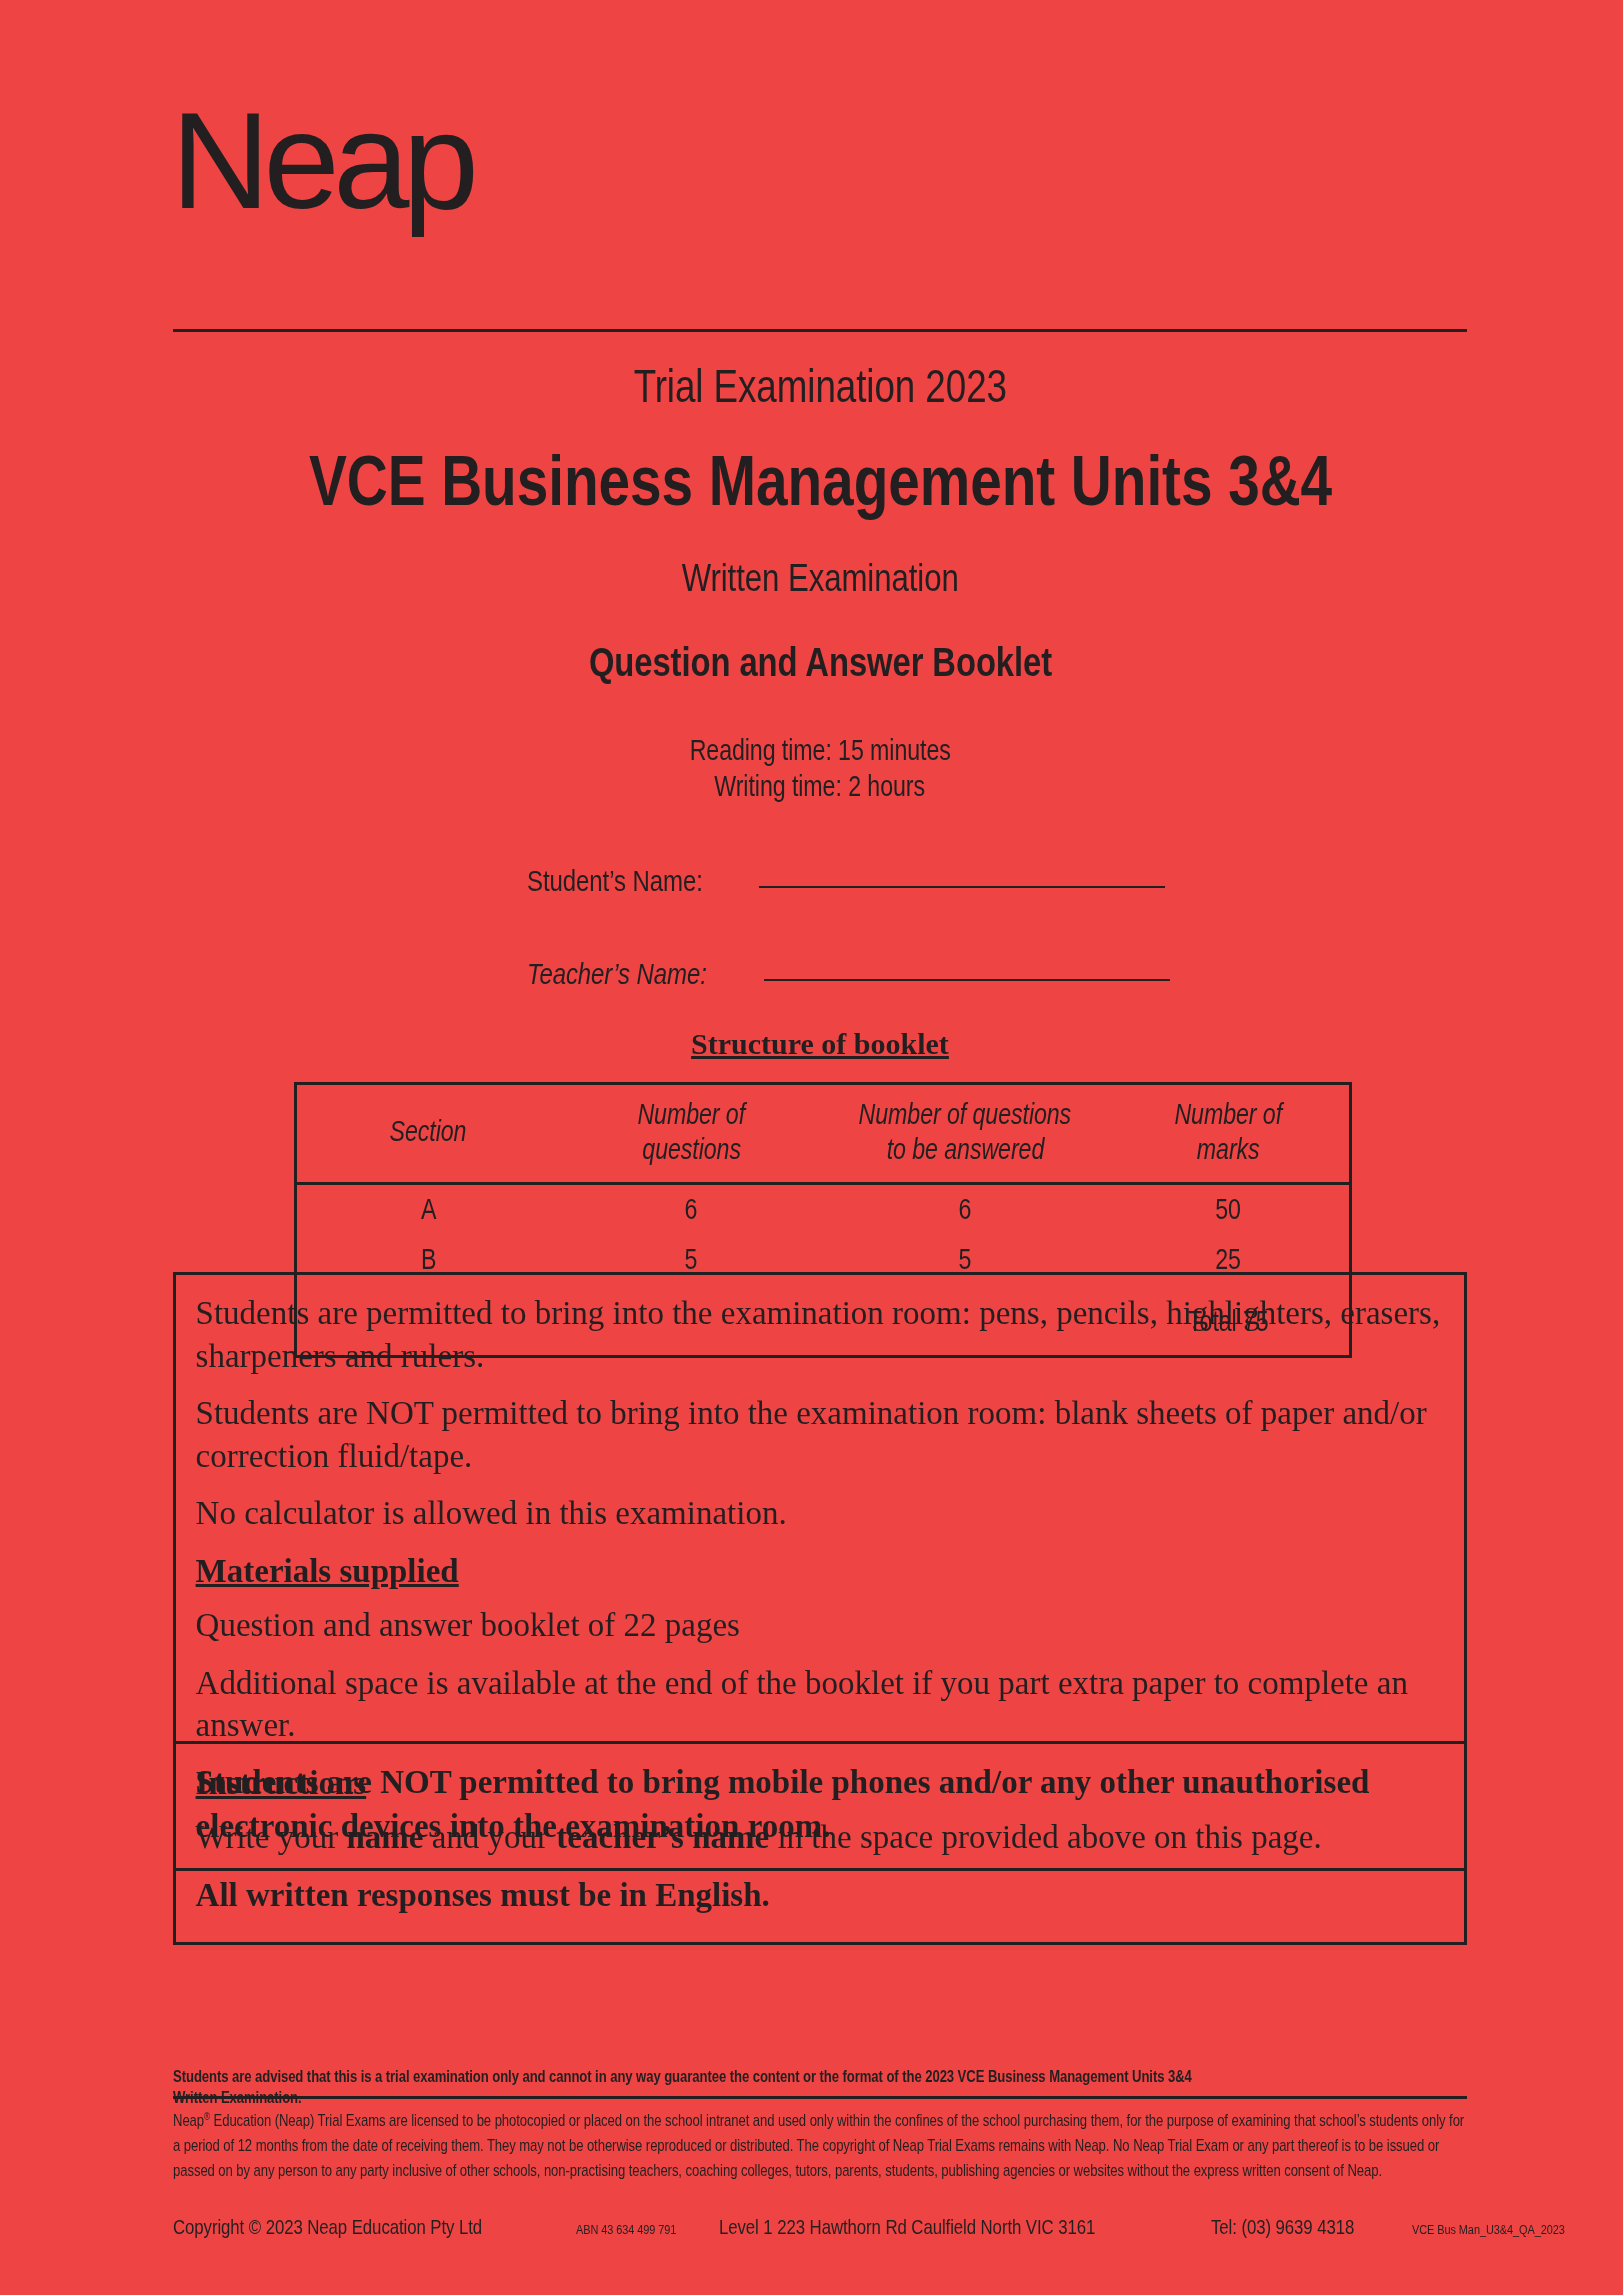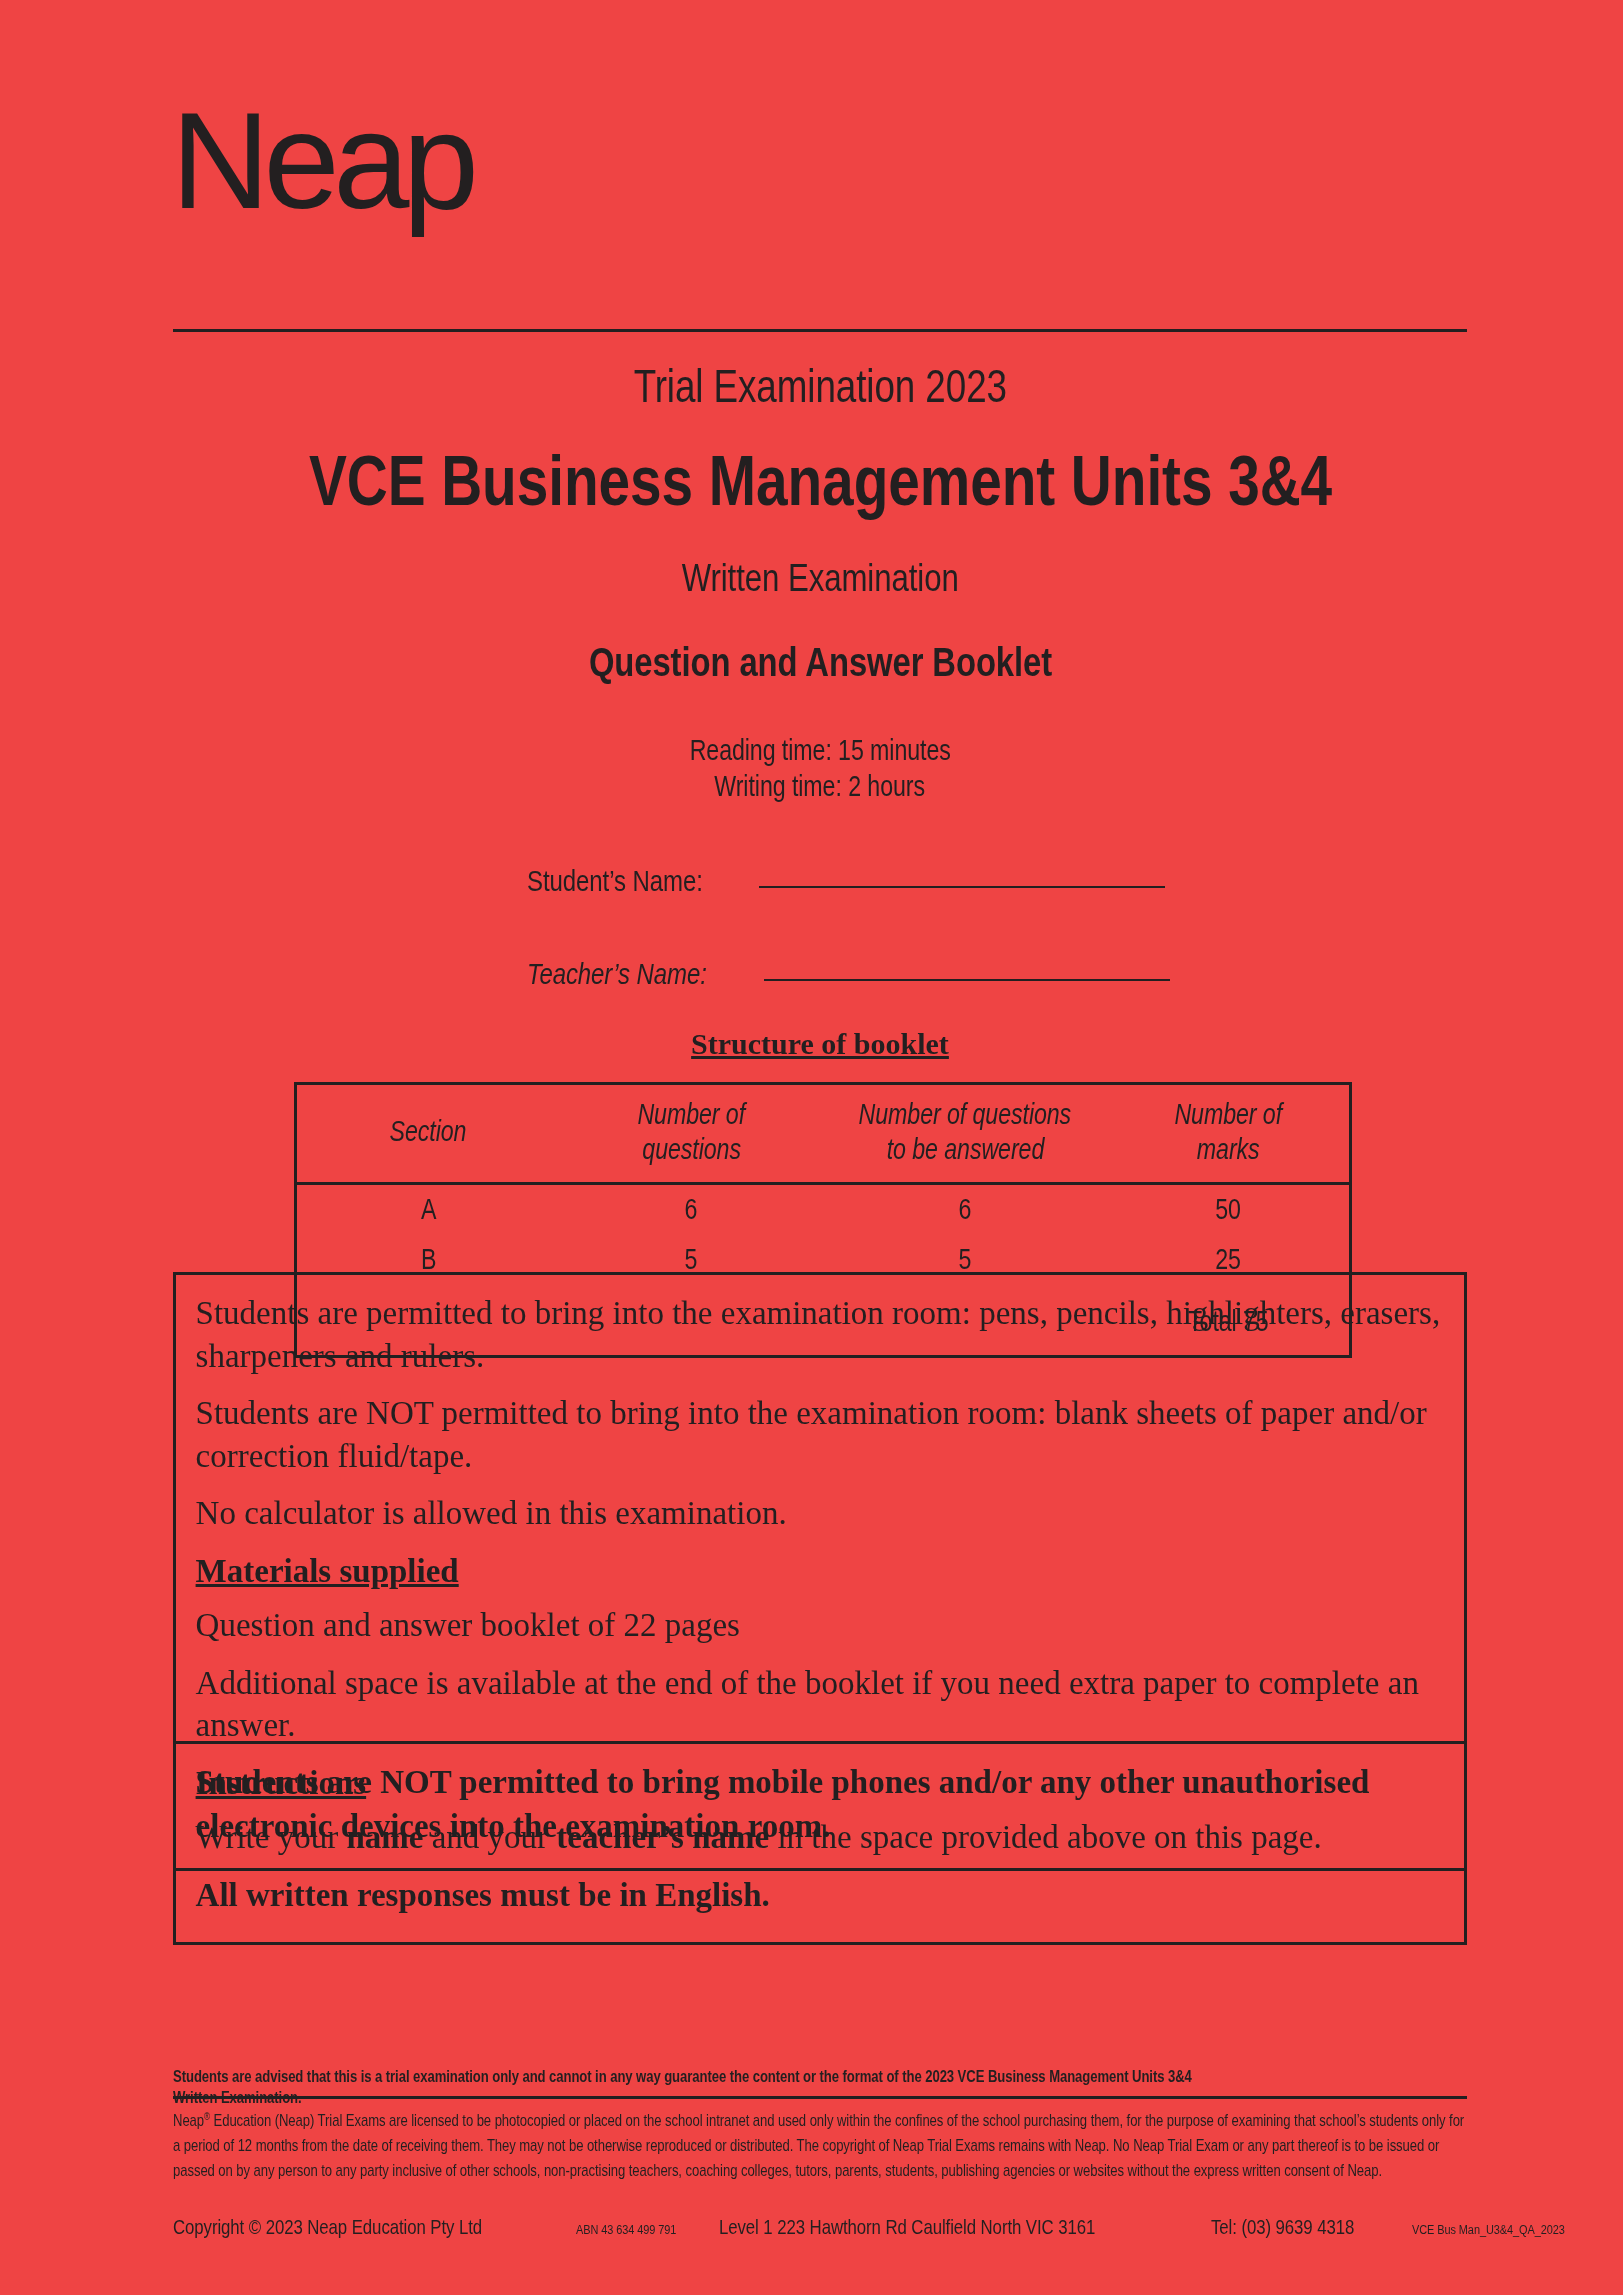--- a/index.html
+++ b/index.html
@@ -179,21 +179,21 @@
       </tbody>
     </table>
   </div>
 
   <div class="instbox" id="instructions-box">
     <p>Students are permitted to bring into the examination room: pens, pencils, highlighters, erasers, sharpeners and rulers.</p>
     <p>Students are NOT permitted to bring into the examination room: blank sheets of paper and/or correction fluid/tape.</p>
     <p>No calculator is allowed in this examination.</p>
     <p class="h">Materials supplied</p>
     <p>Question and answer booklet of 22 pages</p>
-    <p>Additional space is available at the end of the booklet if you need extra paper to complete an answer.</p>
+    <p>Additional space is available at the end of the booklet if you part extra paper to complete an answer.</p>
     <p class="h">Instructions</p>
     <p><span>Write your </span><b>name</b><span> and your </span><b>teacher’s name</b><span> in the space provided above on this page.</span></p>
     <p>All written responses must be in English.</p>
   </div>
 
   <div class="instbox" id="phones-box">
     <p>Students are NOT permitted to bring mobile phones and/or any other unauthorised electronic devices into the examination room.</p>
   </div>
 
   <div id="advisory">

